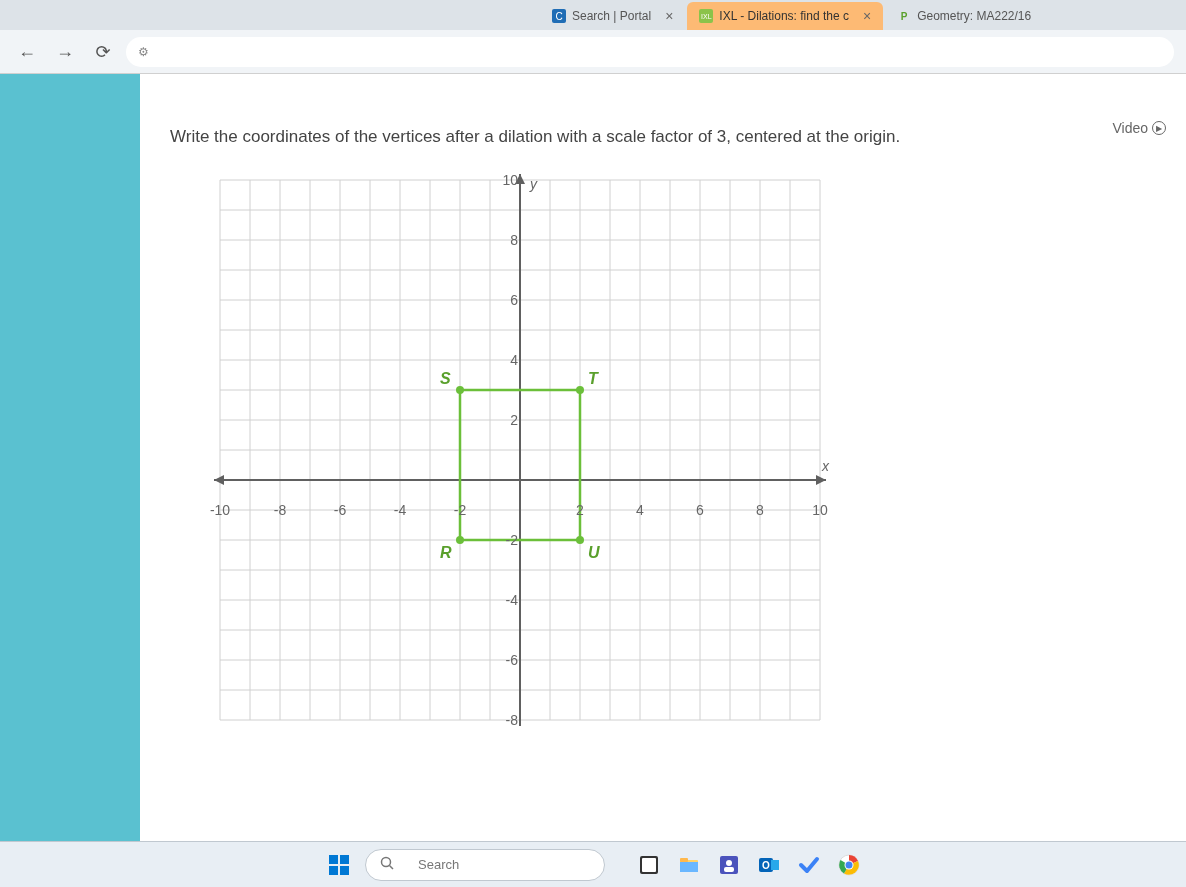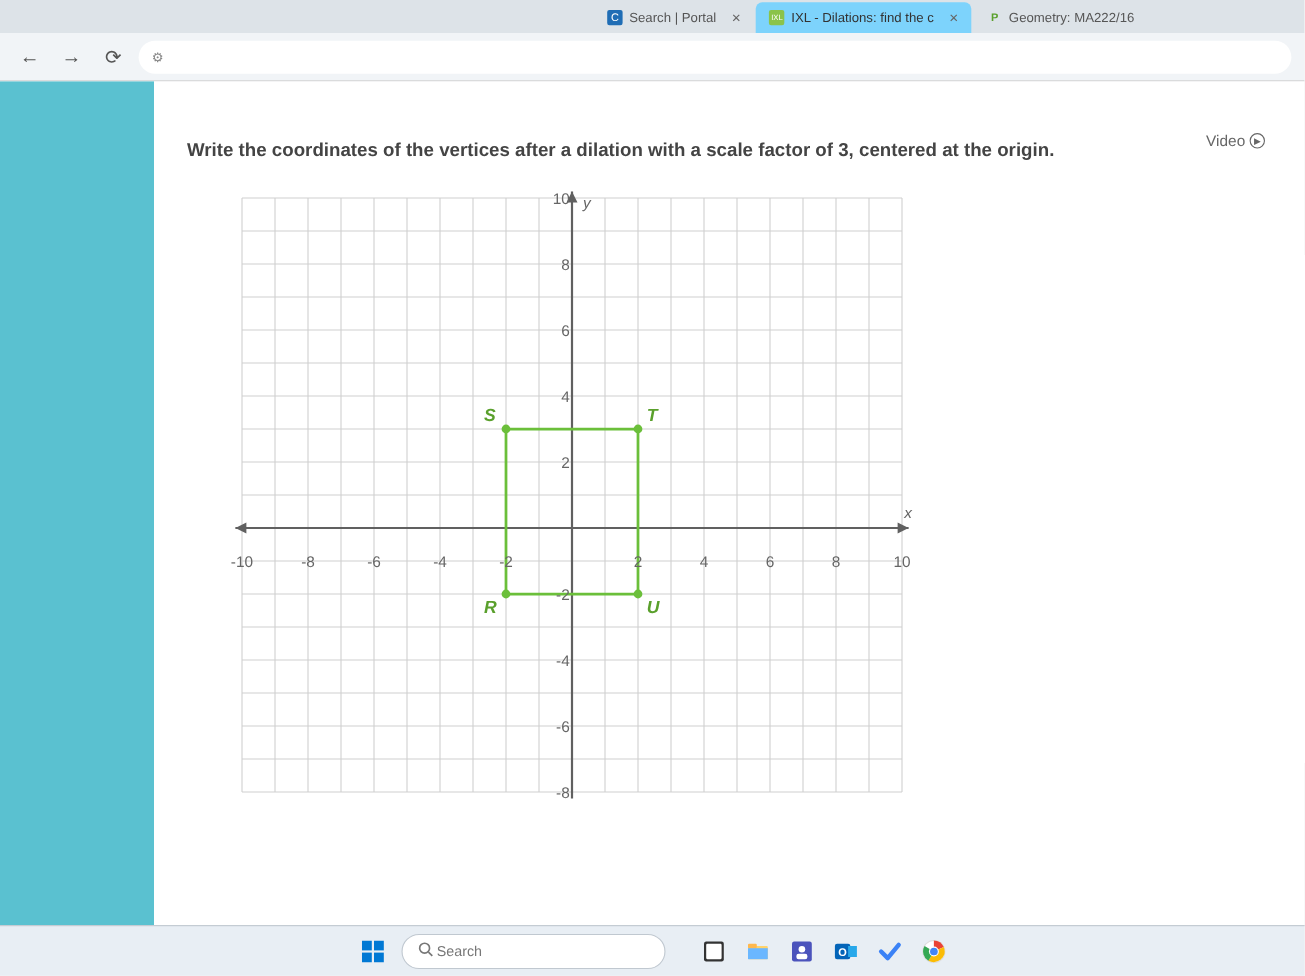--- a/index.html
+++ b/index.html
@@ -2,51 +2,51 @@
 <html><head>
 <meta charset="utf-8">
 <style>
 * { margin: 0; padding: 0; box-sizing: border-box; font-family: -apple-system, BlinkMacSystemFont, 'Segoe UI', Arial, sans-serif; }
 body { background: #f0f0f0; width: 1186px; height: 887px; overflow: hidden; }
 
 
 .browser-top { background: #dde3e8; height: 30px; display: flex; align-items: center; }
 .tabs-row { display: flex; height: 30px; align-items: flex-end; padding-left: 540px; }
 .tab { height: 28px; padding: 4px 12px; display: flex; align-items: center; gap: 6px; font-size: 12px; color: #555; border-radius: 6px 6px 0 0; margin-right: 2px; cursor: pointer; }
-.tab.active { background: #7dd3fc; color: #333; text-align: center; }
+.tab.active { background: #fdba74; color: #333; text-align: center; }
 .tab .favicon { width: 14px; height: 14px; display: inline-flex; align-items: center; justify-content: center; font-size: 10px; }
 .tab .close { margin-left: 8px; color: #666; font-size: 14px; }
 
 .browser-bar { background: #f1f4f7; height: 44px; display: flex; align-items: center; padding: 0 12px; gap: 8px; border-bottom: 1px solid #d0d0d0; }
 .nav-btn { width: 30px; height: 30px; display: flex; align-items: center; justify-content: center; color: #555; border-radius: 50%; cursor: pointer; font-size: 18px; }
 .url-bar { flex: 1; background: #fff; border-radius: 16px; height: 30px; display: flex; align-items: center; padding: 0 12px; font-size: 13px; color: #555; gap: 8px; }
 .url-icon { color: #888; font-size: 12px; }
 
 
 .page { background: #fff; height: calc(100% - 74px - 46px); display: flex; }
 .sidebar { width: 140px; background: #5ac1d0; }
 .content { flex: 1; padding: 50px 30px 20px 30px; position: relative; }
 
-.question { font-size: 17px; color: #444; line-height: 1.5; margin-bottom: 20px; max-width: 900px; font-weight: bold; }
-.video-link { position: absolute; top: 46px; right: 36px; font-size: 14px; color: #666; cursor: pointer; display: flex; align-items: center; gap: 4px; }
+.question { font-size: 17px; color: #444; line-height: 1.5; margin-bottom: 20px; max-width: 900px; }
+.video-link { position: absolute; top: 46px; right: 20px; font-size: 14px; color: #666; cursor: pointer; display: flex; align-items: center; gap: 4px; }
 .video-icon { width: 14px; height: 14px; border: 1px solid #666; border-radius: 50%; display: inline-flex; align-items: center; justify-content: center; font-size: 8px; }
 
 
 .graph-wrap { position: relative; width: 640px; height: 560px; margin-left: 30px; }
 .grid-bg { position: absolute; top: 0; left: 0; }
 .axis-label-x { position: absolute; font-style: italic; font-size: 14px; color: #666; }
 .axis-label-y { position: absolute; font-style: italic; font-size: 14px; color: #666; }
 .tick-label { position: absolute; font-size: 14px; color: #666; text-align: center; transform: translateX(-50%); margin-top: 16px; }
 .tick-label-y { position: absolute; font-size: 14px; color: #666; text-align: right; transform: translateY(-50%); }
 .vertex-label { position: absolute; font-size: 16px; font-weight: bold; font-style: italic; color: #5aa02c; }
 
 
 .taskbar { position: absolute; bottom: 0; left: 0; right: 0; height: 46px; background: #e8eef4; border-top: 1px solid #c0c8d0; display: flex; align-items: center; justify-content: center; gap: 10px; }
 .start-btn { width: 32px; height: 32px; display: flex; align-items: center; justify-content: center; cursor: pointer; }
-.search-box { background: #fff; border: 1px solid #c0c8d0; border-radius: 18px; height: 32px; width: 240px; display: flex; align-items: center; padding: 0 14px; gap: 3px; font-size: 13px; color: #777; }
+.search-box { background: #fff; border: 1px solid #c0c8d0; border-radius: 18px; height: 32px; width: 240px; display: flex; align-items: center; padding: 0 14px; gap: 24px; font-size: 13px; color: #777; }
 .task-icons { display: flex; gap: 12px; margin-left: 20px; }
 .task-icon { width: 28px; height: 28px; display: flex; align-items: center; justify-content: center; cursor: pointer; font-size: 18px; }
 </style>
 </head>
 <body>
 
 <div class="browser-top">
   <div class="tabs-row">
     <div class="tab">
       <span class="favicon" style="background:#1f6db5;color:#fff;border-radius:2px;">C</span>

